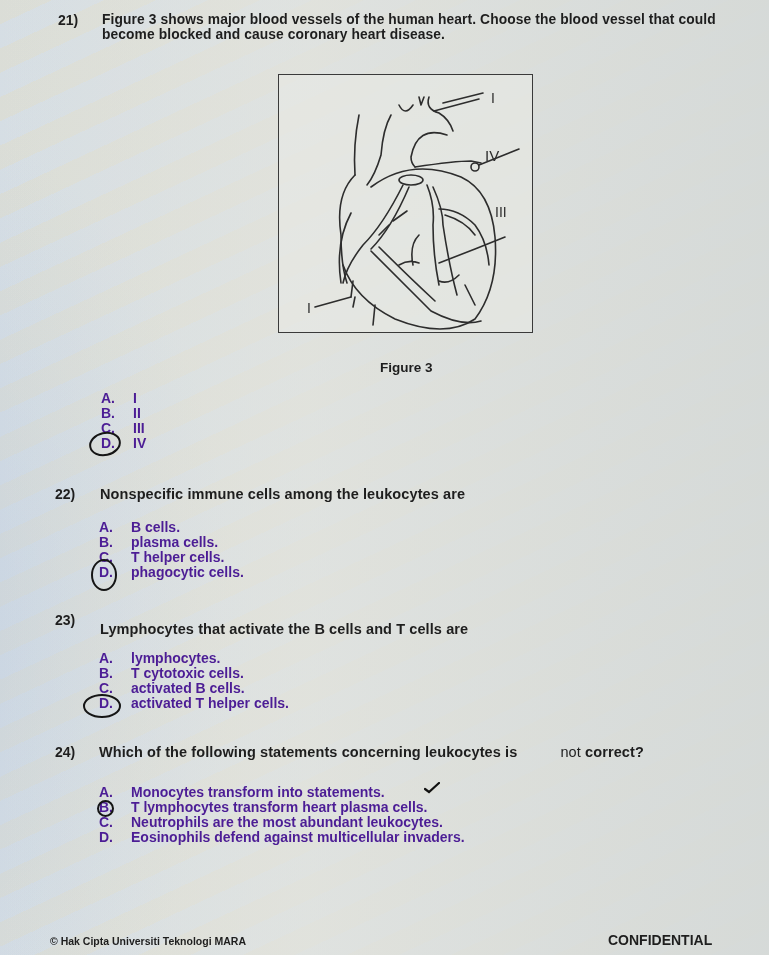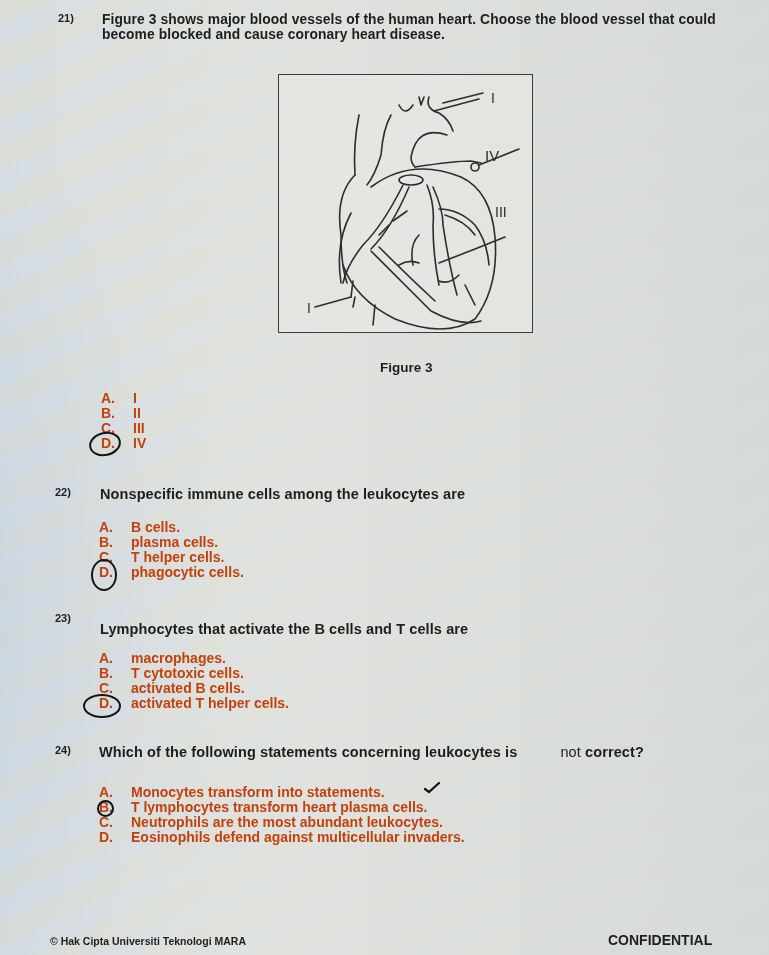--- a/index.html
+++ b/index.html
@@ -11,29 +11,29 @@
       radial-gradient(ellipse 420px 700px at -60px 620px, rgba(190,205,225,0.55), rgba(190,205,225,0) 70%),
       repeating-linear-gradient(155deg, rgba(214,212,190,0.35) 0px, rgba(214,212,190,0.35) 22px, rgba(200,214,228,0.35) 22px, rgba(200,214,228,0.35) 44px),
       linear-gradient(90deg, #dde2e4 0%, #e4e6e2 40%, #d9dcd9 100%);
   }
   .page-fade {
     position: absolute; inset: 0;
     background: linear-gradient(90deg, rgba(225,227,223,0) 0%, rgba(225,227,223,0.75) 40%, rgba(214,218,216,0.92) 100%);
     pointer-events: none;
   }
   .abs { position: absolute; }
-  .qnum { font-size: 11px; font-weight: bold; }
+  .qnum { font-size: 14px; font-weight: bold; }
   .qtext { font-size: 14.5px; font-weight: bold; letter-spacing: 0.1px; }
   .q21text { left: 102px; top: 12px; width: 620px; line-height: 15px; font-size: 13.8px; }
   .figure-box {
     left: 278px; top: 74px; width: 253px; height: 257px;
     border: 1.5px solid #3a3a3a; background: rgba(232,234,228,0.6);
   }
   .figure-caption { left: 380px; top: 360px; font-size: 13.5px; font-weight: bold; }
-  .opt { font-size: 14px; font-weight: bold; line-height: 15px; color: #c2410c; }
+  .opt { font-size: 14px; font-weight: bold; line-height: 15px; color: #4c1d95; }
   .opt .letter { display: inline-block; width: 32px; }
   .circle {
     position: absolute; border: 2px solid #151515; border-radius: 50%;
   }
   .footer-left { left: 50px; top: 935px; font-size: 10.5px; font-weight: bold; }
   .footer-right { left: 608px; top: 932px; font-size: 14px; font-weight: bold; }
   .bold-word { font-weight: 400; margin-left: 39px; }
 </style>
 </head>
 <body>
@@ -103,21 +103,21 @@
 <div class="abs qnum" style="left:55px; top:486px;">22)</div>
 <div class="abs qtext" style="left:100px; top:486px;">Nonspecific immune cells among the leukocytes are</div>
 <div class="abs opt" style="left:99px; top:520px;"><span class="letter">A.</span><span>B cells.</span></div>
 <div class="abs opt" style="left:99px; top:535px;"><span class="letter">B.</span><span>plasma cells.</span></div>
 <div class="abs opt" style="left:99px; top:550px;"><span class="letter">C.</span><span>T helper cells.</span></div>
 <div class="abs opt" style="left:99px; top:565px;"><span class="letter">D.</span><span>phagocytic cells.</span></div>
 <div class="circle" style="left:91px; top:559px; width:22px; height:28px;"></div>
 
 <div class="abs qnum" style="left:55px; top:612px;">23)</div>
 <div class="abs qtext" style="left:100px; top:612px;margin-top:9px;">Lymphocytes that activate the B cells and T cells are</div>
-<div class="abs opt" style="left:99px; top:651px;"><span class="letter">A.</span><span>macrophages.</span></div>
+<div class="abs opt" style="left:99px; top:651px;"><span class="letter">A.</span><span>lymphocytes.</span></div>
 <div class="abs opt" style="left:99px; top:666px;"><span class="letter">B.</span><span>T cytotoxic cells.</span></div>
 <div class="abs opt" style="left:99px; top:681px;"><span class="letter">C.</span><span>activated B cells.</span></div>
 <div class="abs opt" style="left:99px; top:696px;"><span class="letter">D.</span><span>activated T helper cells.</span></div>
 <div class="circle" style="left:83px; top:694px; width:34px; height:20px;"></div>
 
 <div class="abs qnum" style="left:55px; top:744px;">24)</div>
 <div class="abs qtext" style="left:99px; top:744px;"><span>Which of the following statements concerning leukocytes is </span><span class="bold-word">not</span><span> correct?</span></div>
 <div class="abs opt" style="left:99px; top:785px;"><span class="letter">A.</span><span>Monocytes transform into statements.</span></div>
 <div class="abs" style="left:424px; top:780px;">
   <svg width="16" height="12" viewBox="0 0 16 12">

